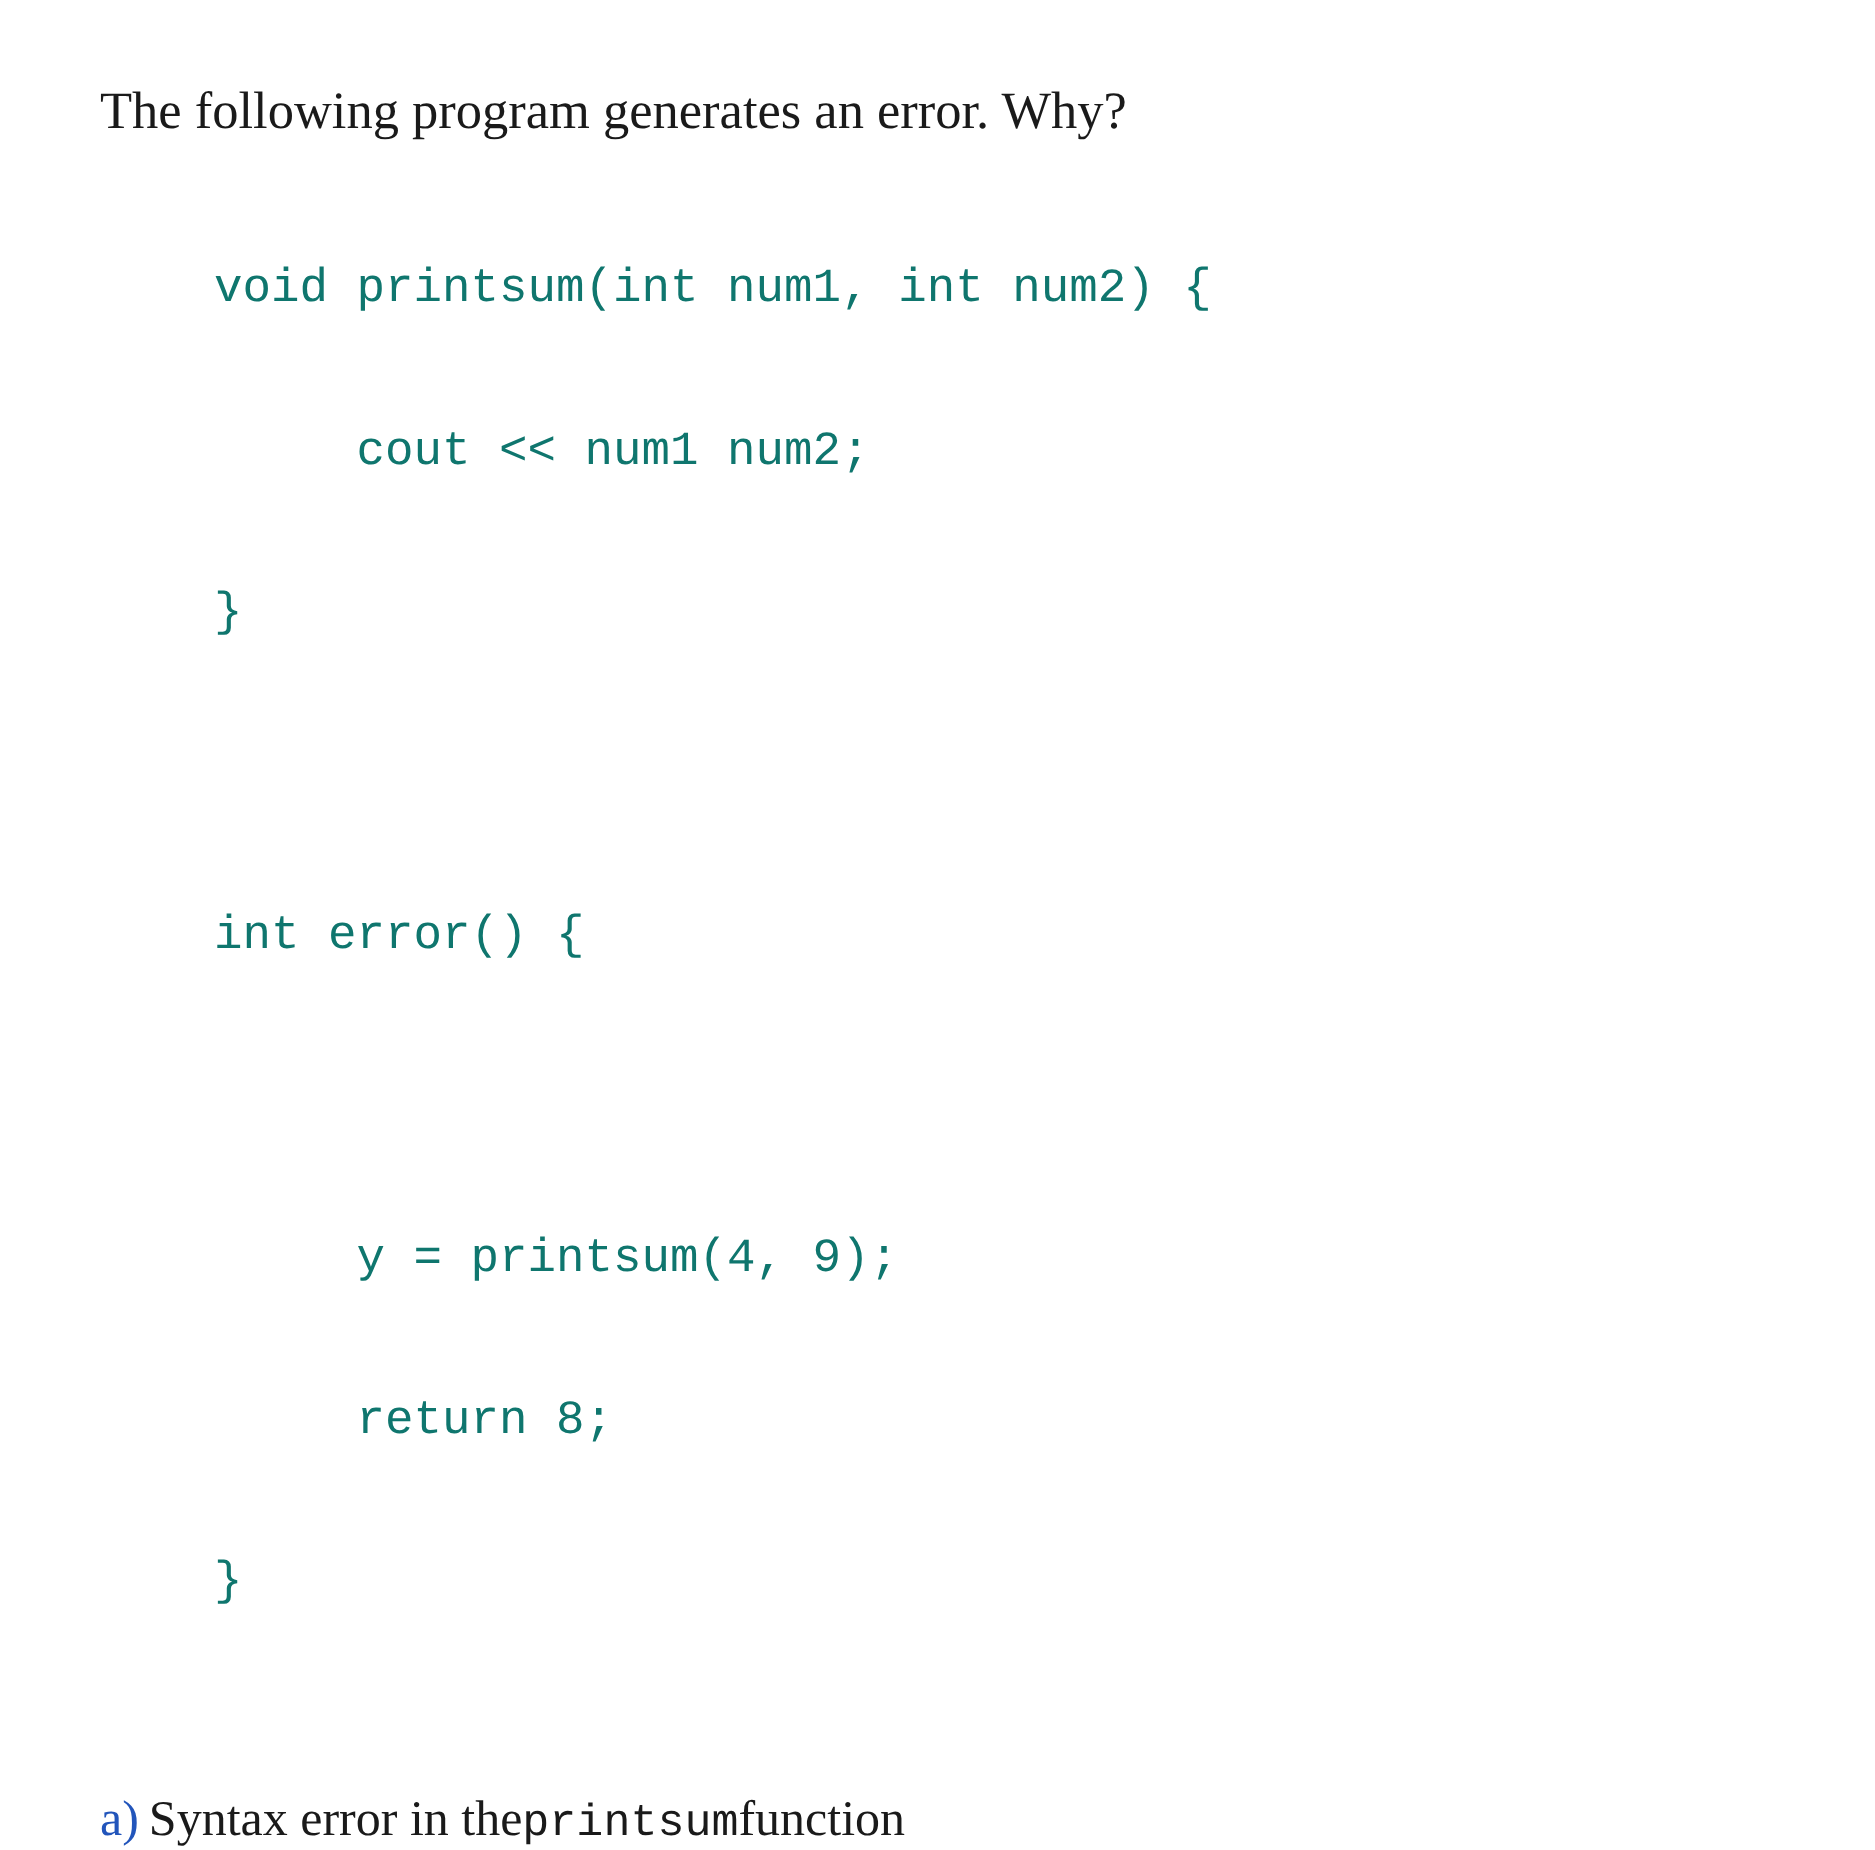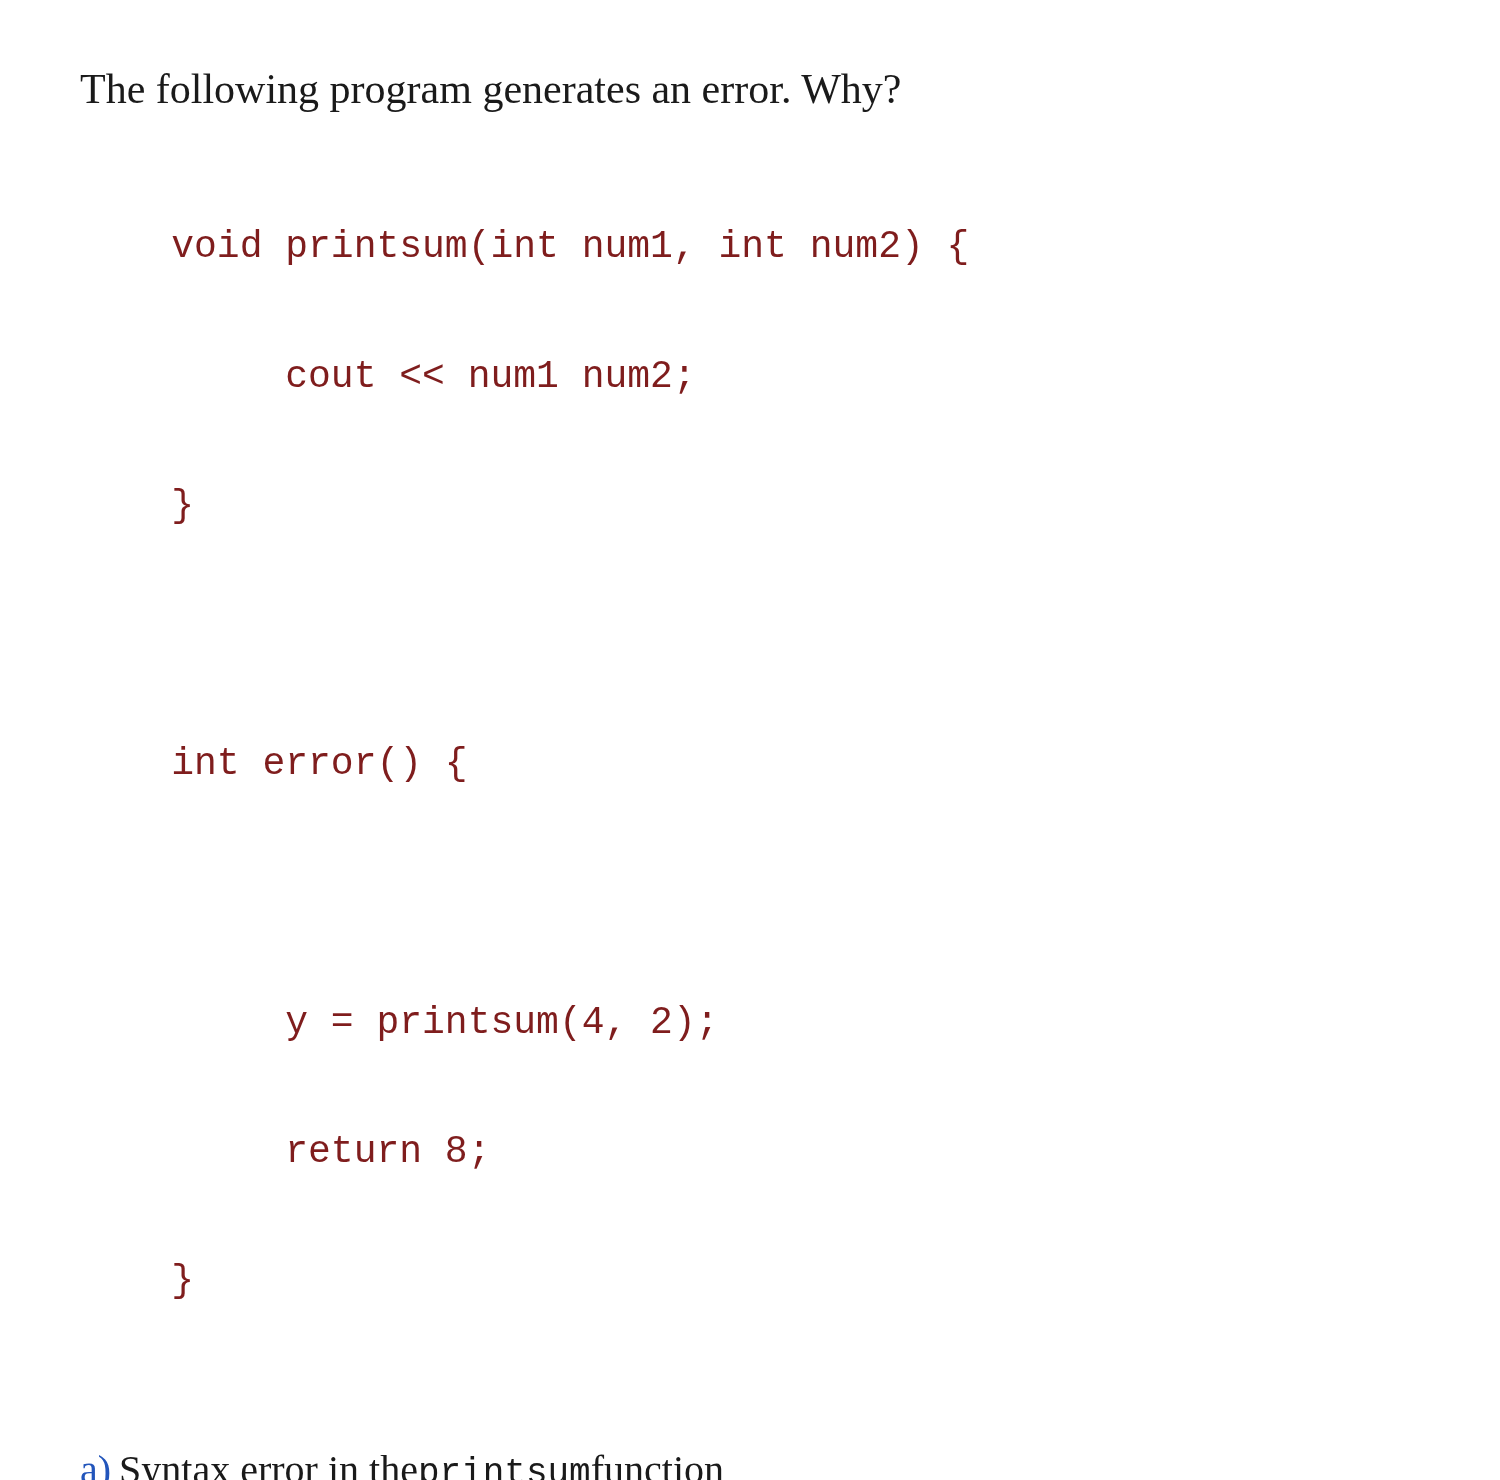--- a/index.html
+++ b/index.html
@@ -14,29 +14,29 @@
       width: 1500px;
       min-height: 1480px;
       padding: 60px 80px;
       color: #1a1a1a;
     }
 
     .question-text {
       font-size: 42px;
       font-weight: 400;
       color: #1a1a1a;
-      margin-bottom: 32px;
+      margin-bottom: 17px;
       line-height: 1.4;
     }
 
     .code-block {
       font-family: 'Courier New', Courier, monospace;
       font-size: 38px;
       line-height: 1.7;
-      color: #7f1d1d;
+      color: #0f766e;
       margin-bottom: 20px;
       white-space: pre;
     }
 
     .answers-section {
       margin-top: 60px;
     }
 
     .answer-item {
       font-size: 40px;
@@ -70,21 +70,21 @@
 <div>
   <p class="question-text">The following program generates an error. Why?</p>
 
   <div class="code-block">
     <span>void printsum(int num1, int num2) {</span><br>
     <span>     cout &lt;&lt; num1 num2;</span><br>
     <span>}</span><br>
     <br>
     <span>int error() {</span><br>
     <br>
-    <span>     y = printsum(4, 2);</span><br>
+    <span>     y = printsum(4, 9);</span><br>
     <span>     return 8;</span><br>
     <span>}</span>
   </div>
 
   <div class="answers-section">
 
     <div class="answer-item">
       <span class="answer-label">a)</span>
       <span class="answer-text">Syntax error in the </span>
         <code>printsum</code>

